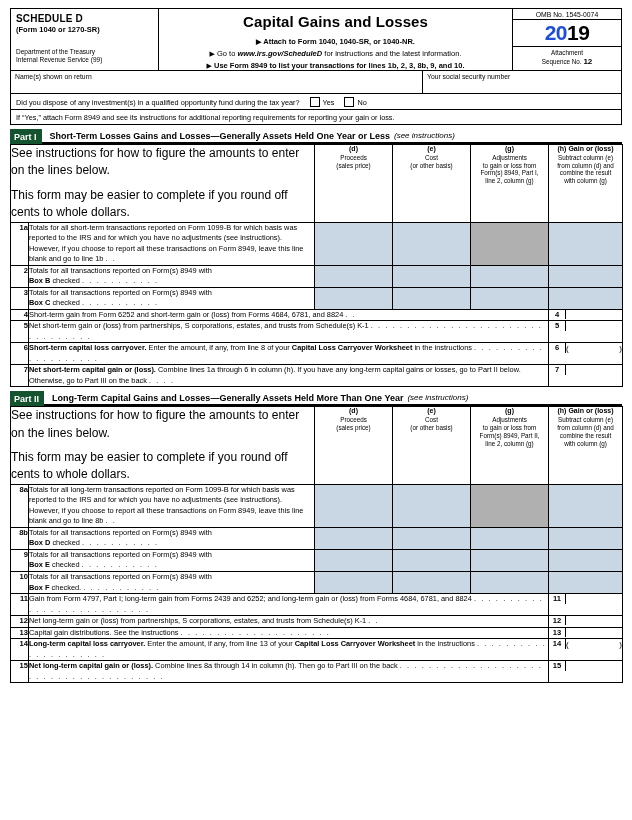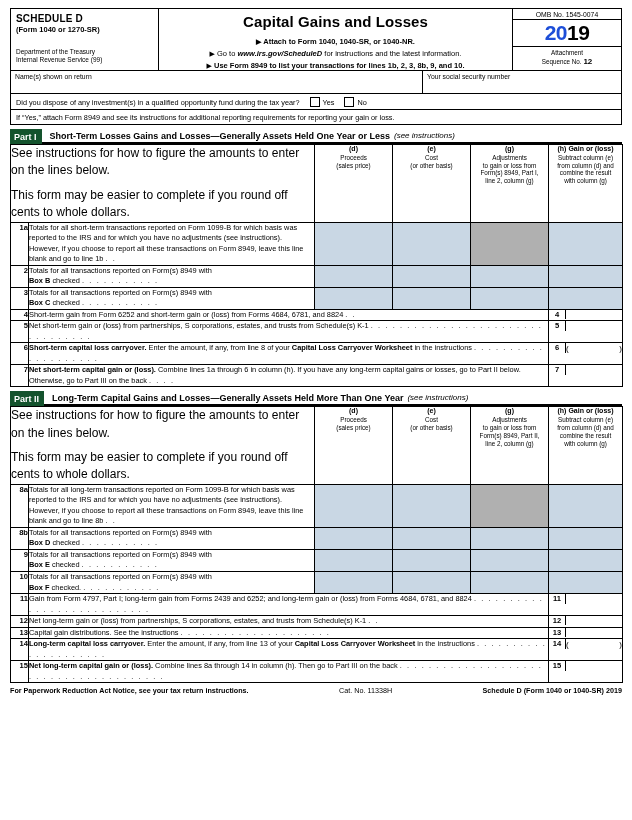--- a/index.html
+++ b/index.html
@@ -644,19 +644,14 @@
           <td class="numbox" style="border:none;border-right:1px solid #000;vertical-align:bottom;padding-bottom:1px">15</td>
           <td style="border:none"></td>
         </tr>
               </tbody>
             </table>
       </td>
     </tr>
   </tbody>
     </table>
 
-  <div class="foot">
-    <span class="l">For Paperwork Reduction Act Notice, see your tax return instructions.</span>
-    <span class="c">Cat. No. 11338H</span>
-    <span class="r">Schedule D (Form 1040 or 1040-SR) 2019</span>
-  </div>
 
 </div>
 
 </body></html>

